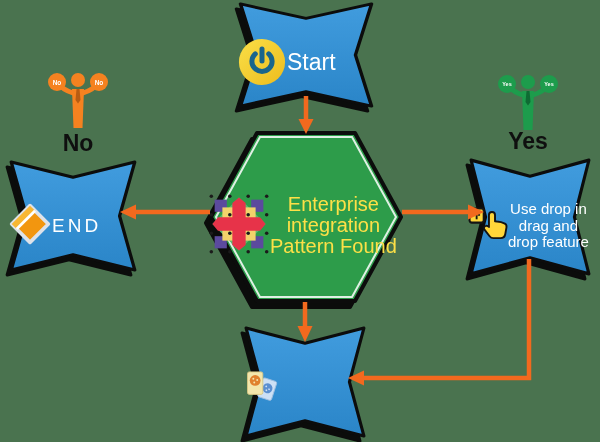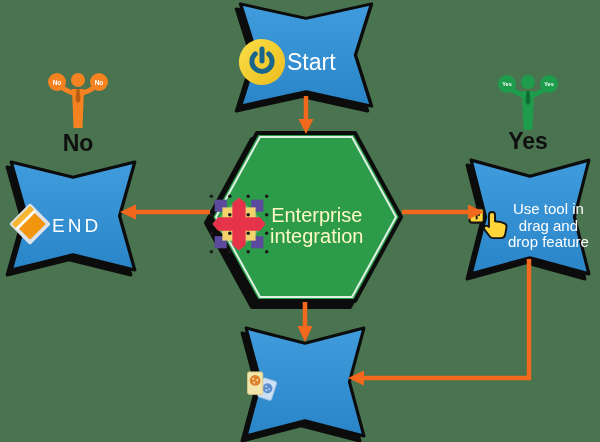--- a/index.html
+++ b/index.html
@@ -12,21 +12,21 @@
   .node .shape{position:absolute;inset:0;width:100%;height:100%;overflow:visible;
     filter:drop-shadow(-4px 5px 0 rgba(8,8,8,.96));}
   .hex .shape{filter:drop-shadow(-5px 6px 0 rgba(8,8,8,.96));}
   .node .content{position:absolute;inset:0;display:flex;flex-direction:row;
     align-items:center;z-index:2;}
   .node-label{color:#fff;text-align:center;}
   .start-label{font-size:23px;margin-top:2px;}
   .end-label{font-size:19px;letter-spacing:3px;margin-top:4px;}
   .small-lines{color:#fff;font-size:15px;line-height:1.12;text-align:center;margin-top:3px;}
   .identify-lines{font-size:16.5px;}
-  .hex-lines{color:#fef9c3;font-size:20px;line-height:1.04;text-align:center;
+  .hex-lines{color:#fde047;font-size:20px;line-height:1.04;text-align:center;
     font-weight:500;margin-top:3px;}
   .branch-label{position:absolute;font-size:23px;font-weight:700;color:#0f0f0f;
     text-align:center;width:70px;}
   .icon-wrap{display:flex;justify-content:center;}
   .arrow-layer{position:absolute;inset:0;width:600px;height:442px;z-index:6;pointer-events:none;}
   .person{position:absolute;width:64px;height:64px;}
 </style>
 </head>
 <body>
 
@@ -68,20 +68,21 @@
             <circle cx="3" cy="53" r="1.6"></circle>
               <circle cx="19.7" cy="53" r="1.6"></circle>
               <circle cx="36.3" cy="53" r="1.6"></circle>
               <circle cx="53" cy="53" r="1.6"></circle>
           </g>
         </svg>
       </div>
       <div class="hex-lines">
         <div>Enterprise</div>
         <div>integration</div>
+        <div>Pattern Found</div>
       </div>
     </div>
   </div>
 
   <div class="node" style="left:237px;top:2px;width:138px;height:106px;">
     <svg class="shape" viewBox="0 0 120 110" preserveAspectRatio="none">
       <defs>
           <linearGradient id="gStart" x1="0" y1="0" x2="0" y2="1">
         <stop offset="0" stop-color="#419cde"></stop>
             <stop offset="1" stop-color="#2a85c8"></stop>
@@ -142,21 +143,21 @@
     <div class="content" style="padding-top:15px;">
       <div class="icon-wrap">
         <svg width="40" height="36" viewBox="0 0 42 38">
           <rect x="1.5" y="1.5" width="15" height="15" rx="2.5" fill="#ffd63a" stroke="#141414" stroke-width="2.2"></rect>
           <line x1="9" y1="13" x2="9" y2="7" stroke="#141414" stroke-width="2"></line>
           <polyline points="5.8,9.2 9,5.6 12.2,9.2" fill="none" stroke="#141414" stroke-width="2"></polyline>
           <path d="M22,21 V8.5 a3.2,3.2 0 0 1 6.4,0 V15 l2.2,0.3 a21,21 0 0 1 8.2,2.2 c1.6,0.9 2,2.2 1.7,4 l-1.3,7.3 a5,5 0 0 1 -4.9,4.1 h-7.6 a5,5 0 0 1 -4,-2 l-5.4,-7 c-1.2,-1.6 -0.4,-3.6 1.5,-4 1.2,-0.3 2.3,0.2 3.2,1.2 z" fill="#ffd63a" stroke="#141414" stroke-width="2" stroke-linejoin="round"></path>
         </svg>
       </div>
       <div class="small-lines">
-        <div>Use tool in</div>
+        <div>Use drop in</div>
         <div>drag and</div>
         <div>drop feature</div>
       </div>
     </div>
   </div>
 
   <div class="node" style="left:243px;top:326px;width:124px;height:112px;">
     <svg class="shape" viewBox="0 0 120 110" preserveAspectRatio="none">
       <defs>
           <linearGradient id="gIdent" x1="0" y1="0" x2="0" y2="1">

